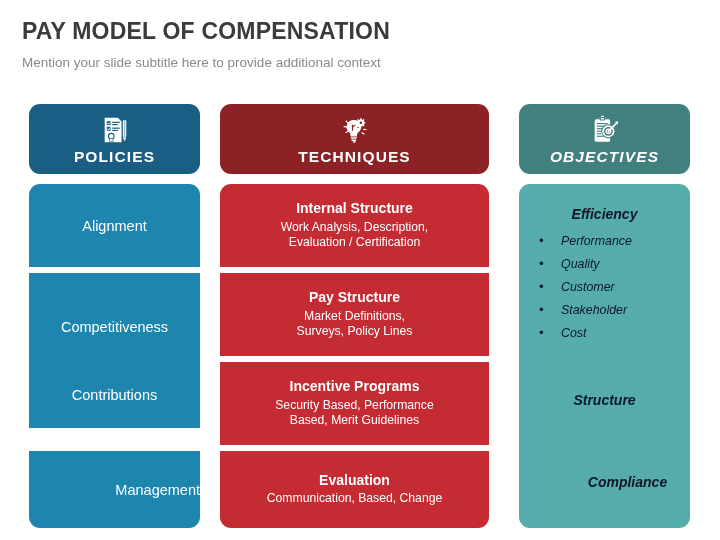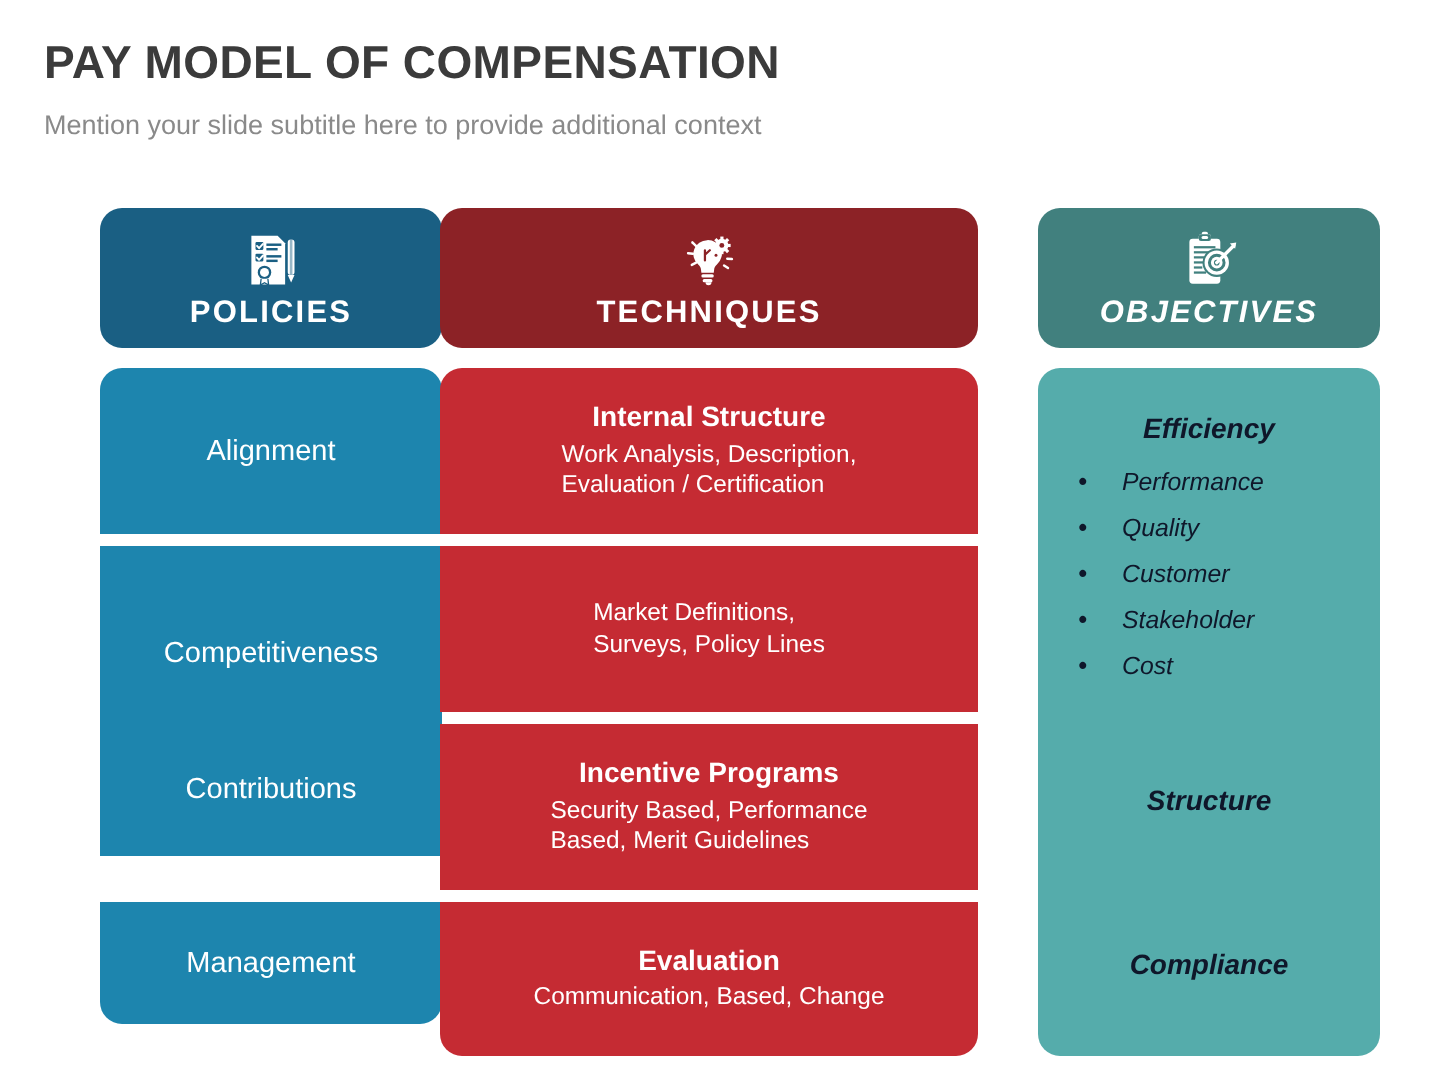--- a/index.html
+++ b/index.html
@@ -40,21 +40,21 @@
     color: #8a8a8a;
     white-space: nowrap;
   }
 
   
   .column {
     position: absolute;
     top: 104px;
     height: 404px;
   }
-  #col-policies   { left: 29px;  width: 171px; margin-left: 21px; }
+  #col-policies   { left: 29px;  width: 171px; }
   #col-techniques { left: 220px; width: 269px; }
   #col-objectives { left: 519px; width: 171px; font-style: italic; }
 
   
   .col-header {
     position: relative;
     width: 100%;
     height: 70px;
     border-radius: 11px;
     display: flex;
@@ -94,33 +94,34 @@
     justify-content: center;
     font-size: 14.5px;
     font-weight: normal;
   }
   .blue-cell.first { border-radius: 11px 11px 0 0; }
   .blue-cell.last  { border-radius: 0 0 11px 11px; }
 
   #blue-0 { top: 80px;  height: 83px; }
   #blue-1 { top: 169px; height: 108px; }
   #blue-2 { top: 258px; height: 66px; }
-  #blue-3 { top: 347px; height: 61px; }
+  #blue-3 { top: 347px; height: 77px; justify-content: flex-end; }
 
   
   .red-cell {
     position: absolute;
     left: 0;
     width: 100%;
     background: #c52b33;
     color: #ffffff;
     display: flex;
     flex-direction: column;
     align-items: center;
     justify-content: center;
+    text-align: center;
     padding: 0 14px;
   }
   .red-cell.first { border-radius: 11px 11px 0 0; }
   .red-cell.last  { border-radius: 0 0 11px 11px; }
 
   #red-0 { top: 80px;  height: 83px; }
   #red-1 { top: 169px; height: 83px; }
   #red-2 { top: 258px; height: 83px; }
   #red-3 { top: 347px; height: 77px; }
 
@@ -151,21 +152,21 @@
   .teal-heading {
     position: absolute;
     left: 0;
     width: 100%;
     text-align: center;
     font-size: 14px;
     font-weight: bold;
   }
   #teal-heading-0 { top: 22px; }
   #teal-heading-1 { top: 208px; }
-  #teal-heading-2 { top: 290px; }
+  #teal-heading-2 { top: 290px; margin-left: 23px; }
 
   #teal-bullets {
     position: absolute;
     left: 20px;
     top: 50px;
     width: 150px;
   }
   .teal-bullet {
     position: relative;
     display: flex;
@@ -275,20 +276,21 @@
         </svg>
       </span>
       <span class="hdr-label">TECHNIQUES</span>
     </div>
 
     <div id="red-0" class="red-cell first">
       <div class="red-title">Internal Structure</div>
       <div class="red-desc">Work Analysis, Description,<br>Evaluation / Certification</div>
     </div>
     <div id="red-1" class="red-cell">
+      <div class="red-title">Pay Structure</div>
       <div class="red-desc">Market Definitions,<br>Surveys, Policy Lines</div>
     </div>
     <div id="red-2" class="red-cell">
       <div class="red-title">Incentive Programs</div>
       <div class="red-desc">Security Based, Performance<br>Based, Merit Guidelines</div>
     </div>
     <div id="red-3" class="red-cell last">
       <div class="red-title">Evaluation</div>
       <div class="red-desc">Communication, Based, Change</div>
     </div>

